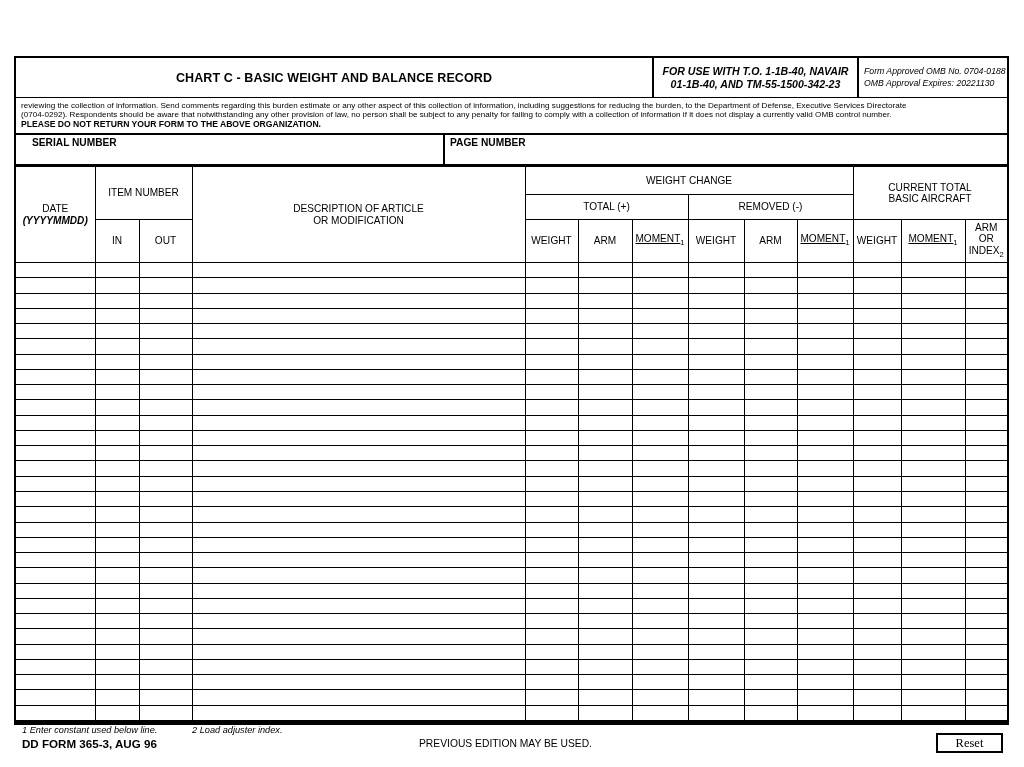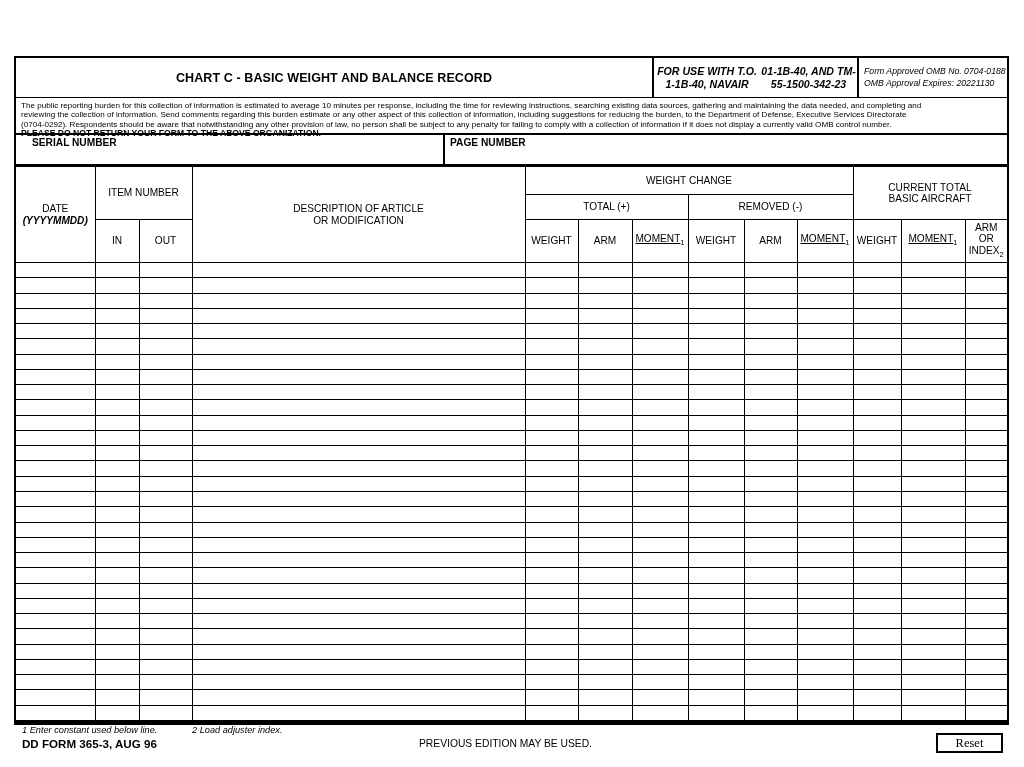--- a/index.html
+++ b/index.html
@@ -35,21 +35,21 @@
   .title-cell {
     flex: 1 1 auto;
     display: flex; align-items: center; justify-content: center;
     font-size: 12.5px; font-weight: bold;
     letter-spacing: .1px;
     color: #000;
   }
   .title-to {
     width: 205px;
     border-left: 2px solid #000;
-    display: flex; flex-direction: row;
+    display: flex; flex-direction: column;
     align-items: center; justify-content: center;
     font-style: italic; font-weight: bold;
     font-size: 10.6px; line-height: 13px;
     text-align: center;
   }
   .title-omb {
     width: 150px;
     border-left: 2px solid #000;
     display: flex; flex-direction: column;
     justify-content: center;
@@ -166,21 +166,20 @@
         <span>FOR USE WITH T.O. 1-1B-40, NAVAIR</span>
         <span>01-1B-40, AND  TM-55-1500-342-23</span>
       </div>
       <div class="title-omb">
         <span>Form Approved OMB No. 0704-0188</span>
         <span>OMB Approval Expires: 20221130</span>
       </div>
     </div>
 
     <div class="burden">
-      <p>The public reporting burden for this collection of information is estimated to average 10 minutes per response, including the time for reviewing instructions, searching existing data sources, gathering and maintaining the data needed, and completing and</p>
       <p>reviewing the collection of information.  Send comments regarding this burden estimate or any other aspect of this collection of information, including suggestions for reducing the burden, to the Department of Defense, Executive Services Directorate</p>
       <p>(0704-0292). Respondents should be aware that notwithstanding any other provision of law, no person shall be subject to any penalty for failing to comply with a collection of information if it does not display a currently valid OMB control number.</p>
       <p class="bold">PLEASE DO NOT RETURN YOUR FORM TO THE ABOVE ORGANIZATION.</p>
     </div>
 
     <div class="ident-row">
       <div class="ident-cell ident-serial">
         <span>SERIAL NUMBER</span>
       </div>
       <div class="ident-cell ident-page">

